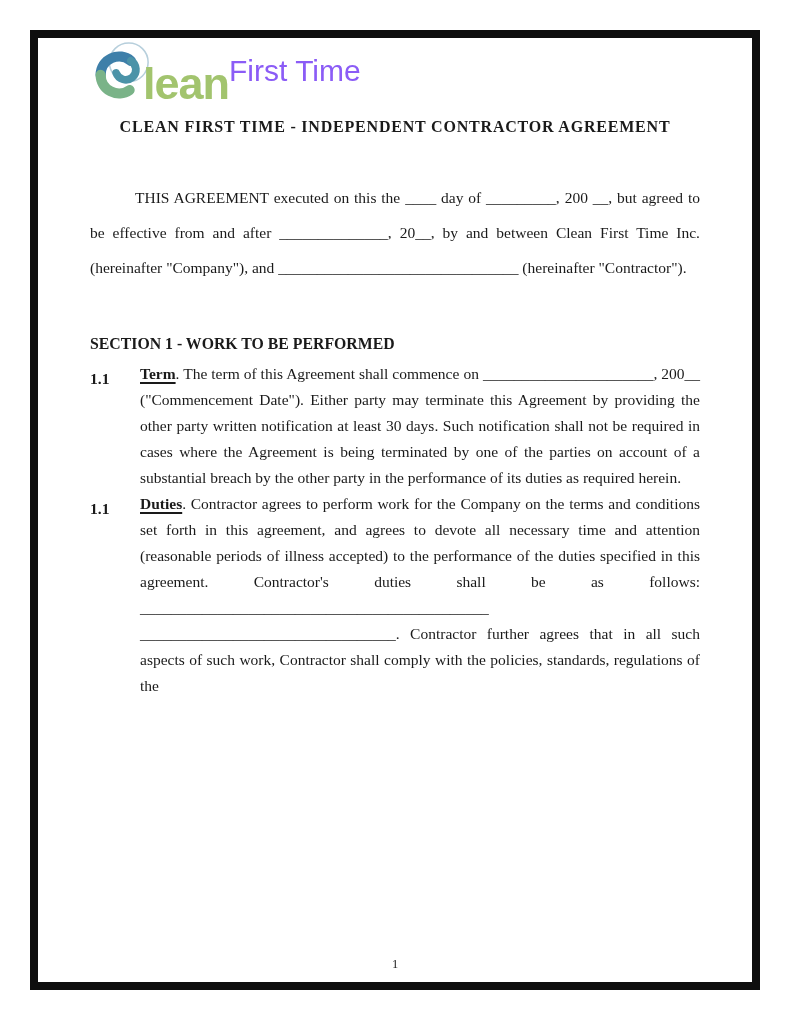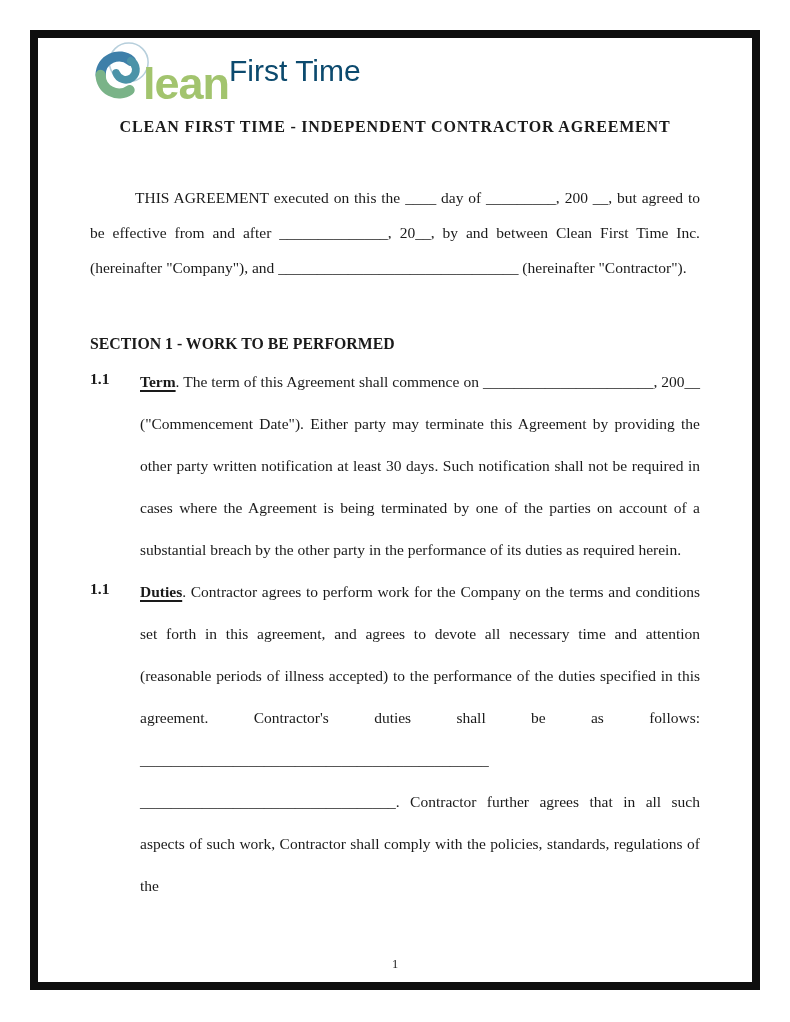--- a/index.html
+++ b/index.html
@@ -16,21 +16,21 @@
   .logo{margin-top:4px;display:flex;flex-direction:row;align-items:center;}
   .logo-top{display:flex;align-items:flex-end;height:62px;}
   .logo-top svg{display:block;}
   .logo-lean{
     font-family:"Liberation Sans", sans-serif;font-weight:700;
     font-size:45px;line-height:0.92;color:#a2c46e;margin-left:-9px;
     letter-spacing:-1px;
   }
   .logo-sub{
     font-family:"Liberation Sans", sans-serif;font-weight:400;
-    font-size:30px;line-height:1;color:#0c4a6e;margin-top:-4px;
+    font-size:30px;line-height:1;color:#8b5cf6;margin-top:-4px;
     letter-spacing:0px;
   }
   
   .title{
     margin-top:14px;text-align:center;font-weight:bold;font-size:16px;
     letter-spacing:0.8px;
     text-decoration-thickness:2px;text-underline-offset:3px;
   }
   
   .para{
@@ -39,21 +39,21 @@
   }
   .para.first{margin-top:44px;}
   .section-heading{
     margin:41px 0 0 0;font-size:15.8px;font-weight:bold;line-height:35px;
     text-decoration-thickness:1.5px;text-underline-offset:3px;
   }
   .clause{position:relative;padding-left:50px;width:560px;}
   .clause-num{
     position:absolute;left:0;top:0;font-weight:bold;font-size:15.5px;line-height:35px;
   }
-  .clause-text{margin:0;text-align:justify;font-size:15.5px;line-height:42px;}
+  .clause-text{margin:0;text-align:justify;font-size:15.5px;line-height:26px;}
   .clause-label{
     font-weight:bold;text-decoration:underline;text-decoration-thickness:1.5px;
     text-underline-offset:3px;
   }
   .page-number{
     position:absolute;left:0;right:0;bottom:10px;text-align:center;
     font-size:12.5px;color:#222;
   }
 </style>
 </head>

